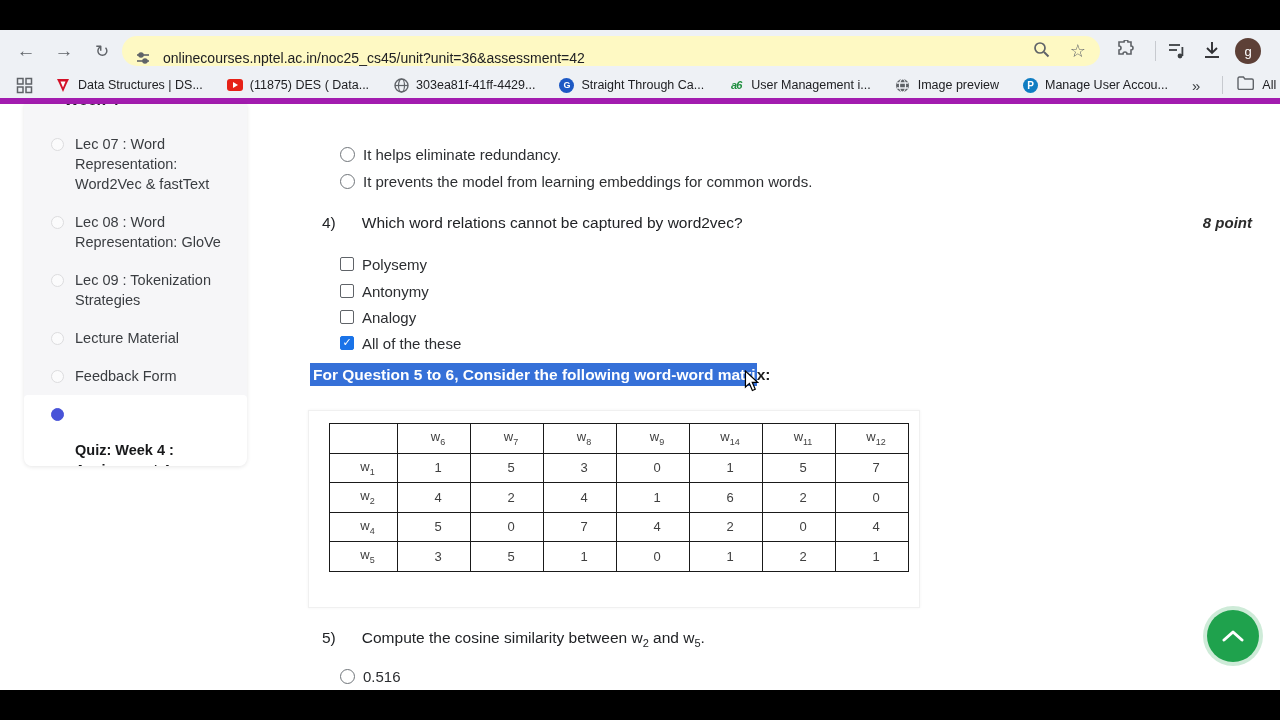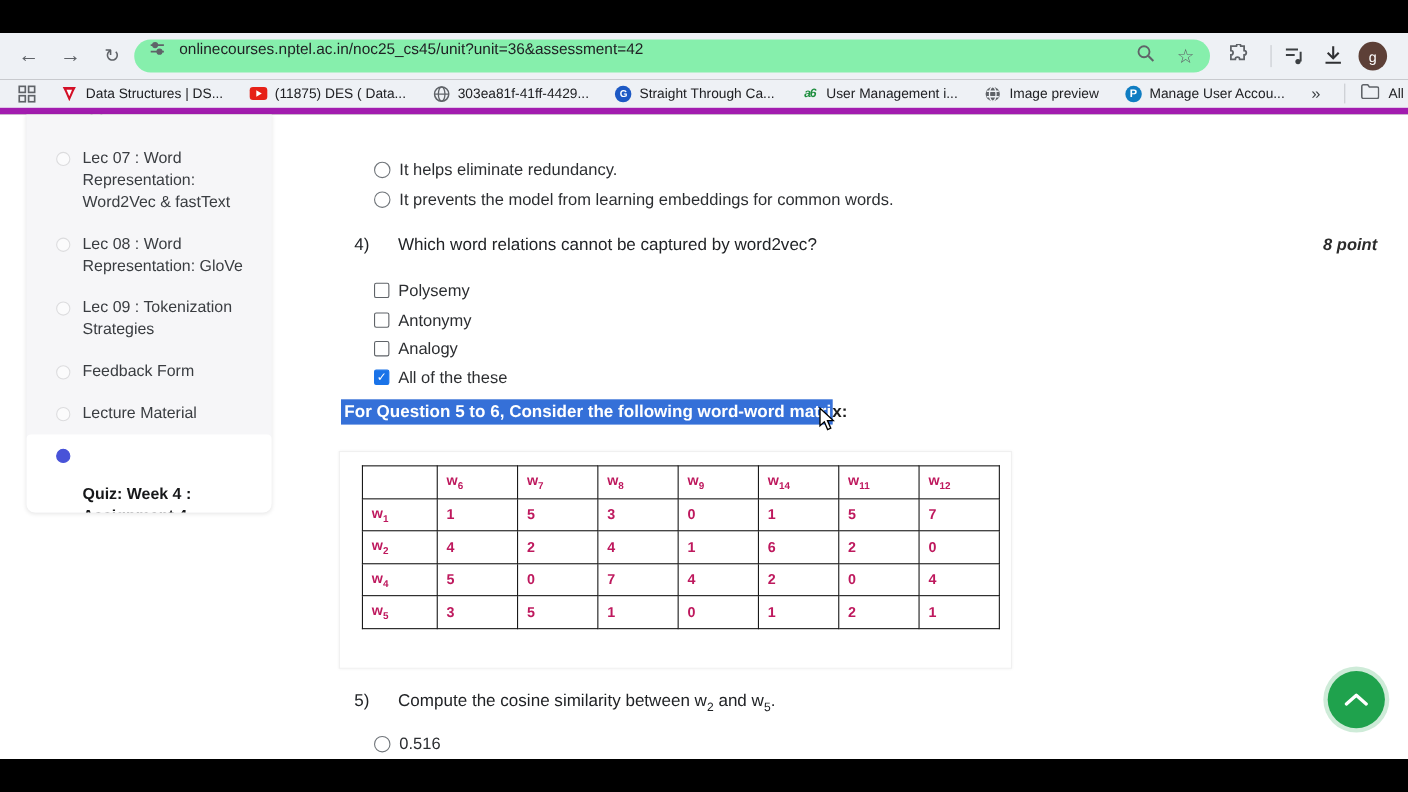--- a/index.html
+++ b/index.html
@@ -8,22 +8,22 @@
   #screen { position:relative; width:1280px; height:720px; background:#000; overflow:hidden; }
 
   
   .bar-black-top { position:absolute; left:0; top:0; width:1280px; height:30px; background:#000; }
   .bar-black-bottom { position:absolute; left:0; top:690px; width:1280px; height:30px; background:#000; }
 
   
   .toolbar { position:absolute; left:0; top:30px; width:1280px; height:42px; background:#eef1f5; }
   .nav-ic { position:absolute; top:7px; width:28px; height:28px; display:flex; align-items:center; justify-content:center;
             font-size:19px; color:#5f6368; border-radius:50%; }
-  .omnibox { position:absolute; left:122px; top:6px; width:978px; height:30px; border-radius:15px; background:#86efac;
-             display:flex; align-items:flex-start; }
+  .omnibox { position:absolute; left:122px; top:6px; width:978px; height:30px; border-radius:15px; background:#fef9c3;
+             display:flex; align-items:flex-end; }
   .tune-ic { margin-left:13px; display:flex; }
   .url-text { margin-left:12px; font-size:14px; color:#202124; white-space:nowrap; }
   .omni-right { position:absolute; right:14px; top:0; height:30px; display:flex; align-items:center; gap:20px; }
   .star-ic { font-size:18px; color:#5f6368; }
   .tb-right-ic { position:absolute; top:10px; }
   .divider-v { position:absolute; top:11px; width:1px; height:20px; background:#c7cacf; }
   .avatar { position:absolute; left:1235px; top:8px; width:26px; height:26px; border-radius:50%; background:#5d4037;
             color:#fff; font-size:13px; display:flex; align-items:center; justify-content:center; }
   .menu-sliver { position:absolute; left:1275px; top:10px; width:5px; height:22px; overflow:hidden; color:#5f6368; font-size:14px; letter-spacing:0; line-height:7px; }
 
@@ -75,22 +75,22 @@
   .note-line { position:absolute; left:310px; font-size:15.5px; font-weight:bold; white-space:nowrap; }
   .note-sel { background:#3570d8; color:#fff; padding:3px 1px 3px 3px; }
   .note-unsel { color:#1b1b1b; }
 
   .cursor-svg { position:absolute; }
 
   
   .table-wrap { position:absolute; left:308px; top:306px; width:612px; height:198px; background:#fff;
                 border:1px solid #f0f0f0; box-shadow:0 0 3px rgba(0,0,0,.05); }
   table.matrix { border-collapse:collapse; table-layout:fixed; margin:12px 0 0 20px; }
-  table.matrix td, table.matrix th { border:1.6px solid #1a1a1a; height:29.5px; padding:0 0 0 8px; text-align:left;
-                font-size:13px; font-weight:bold; color:#be185d; vertical-align:middle; }
+  table.matrix td, table.matrix th { border:1.6px solid #1a1a1a; height:29.5px; padding:0 0 0 8px; text-align:center;
+                font-size:13px; font-weight:normal; color:#404040; vertical-align:middle; }
   table.matrix sub { font-size:9px; }
   .col-label { width:68px; } .col-data { width:73px; }
 
   sub.qsub { font-size:11px; }
 
   
   .scroll-top { position:absolute; left:1207px; top:506px; width:52px; height:52px; border-radius:50%;
                 background:#1fa24d; box-shadow:0 0 0 4px rgba(31,162,77,.22); display:flex; align-items:center; justify-content:center; }
 </style>
 </head>
@@ -250,25 +250,25 @@
       <div class="side-item">
         <span class="side-radio"></span>
         <span class="side-label">Lec 08 : Word Representation: GloVe</span>
       </div>
       <div class="side-item">
         <span class="side-radio"></span>
         <span class="side-label">Lec 09 : Tokenization Strategies</span>
       </div>
       <div class="side-item">
         <span class="side-radio"></span>
+        <span class="side-label">Lecture Material</span>
+      </div>
+      <div class="side-item">
+        <span class="side-radio"></span>
         <span class="side-label">Feedback Form</span>
-      </div>
-      <div class="side-item">
-        <span class="side-radio"></span>
-        <span class="side-label">Lecture Material</span>
       </div>
       <div class="side-item active">
         <span class="side-radio"></span>
         <span class="side-label">Quiz: Week 4 : Assignment 4</span>
       </div>
     </div>
 
     <div class="opt-row" style="left:340px; top:39px">
       <span class="radio"></span>
       <span class="opt-label">It helps eliminate redundancy.</span>

